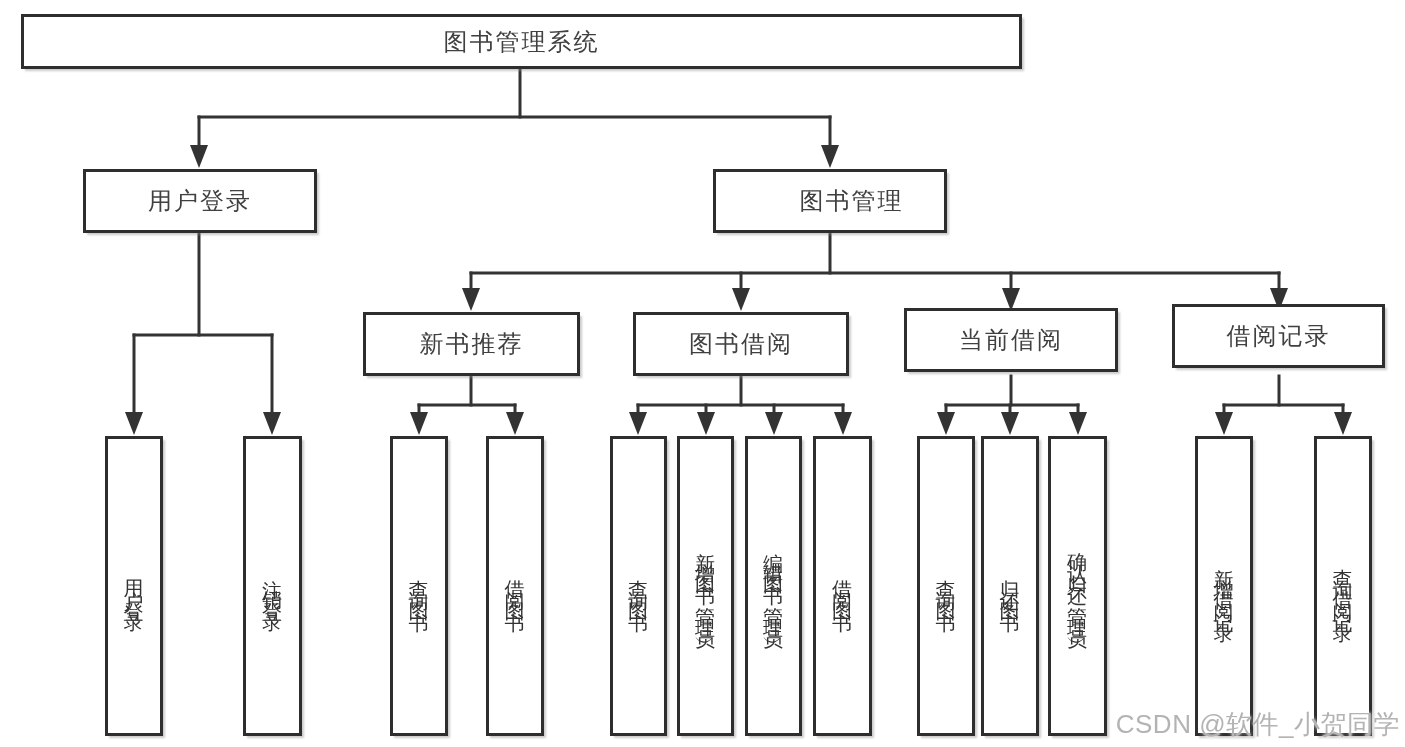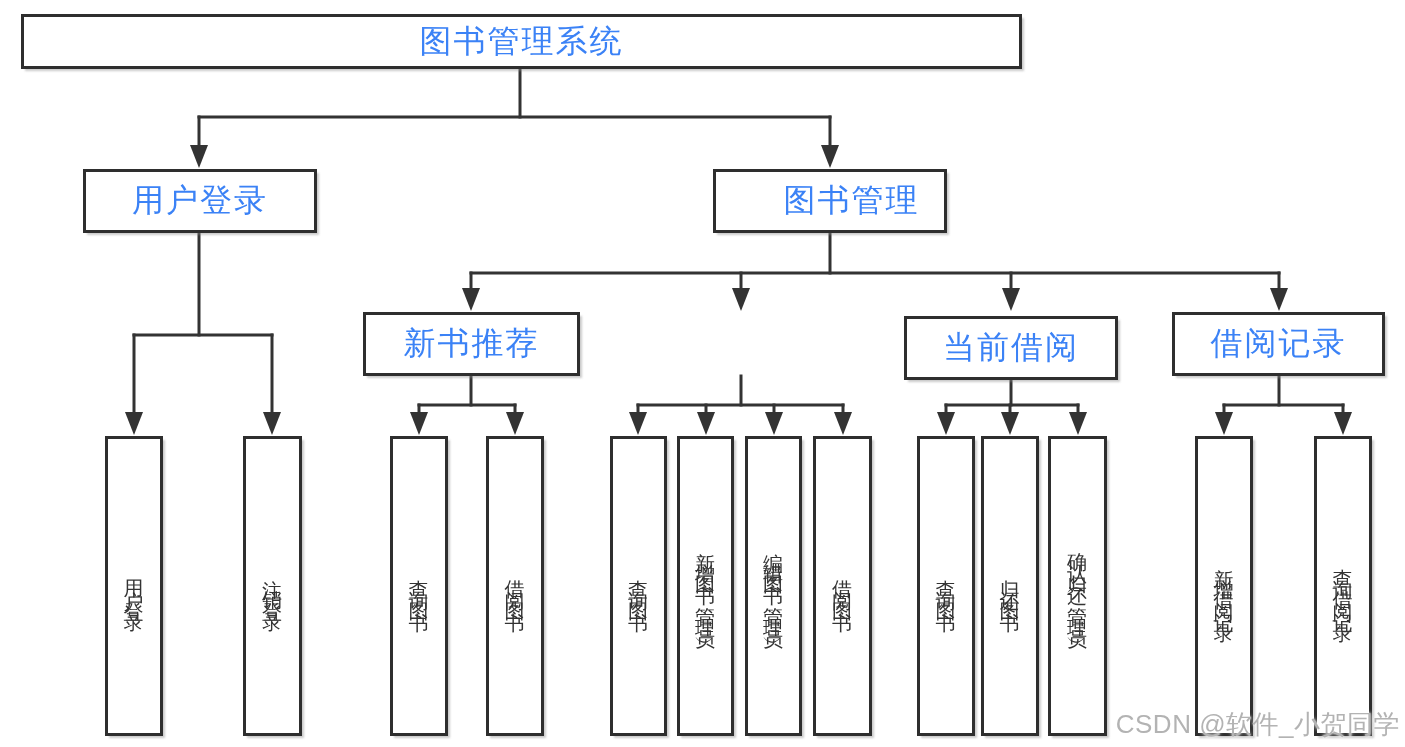--- a/index.html
+++ b/index.html
@@ -27,23 +27,23 @@
     box-sizing: border-box;
     border: 3px solid #2e2e2e;
     background: #ffffff;
     display: flex;
     align-items: center;
     justify-content: center;
     box-shadow: 3px 3px 2px -1px rgba(140,140,140,0.45);
     z-index: 2;
   }
   .hnode .label {
-    font-size: 32px;
+    font-size: 24px;
     letter-spacing: 2px;
-    color: #3b82f6;
+    color: #404040;
     white-space: nowrap;
   }
   .vnode {
     position: absolute;
     box-sizing: border-box;
     border: 3px solid #2e2e2e;
     background: #ffffff;
     top: 436px;
     height: 300px;
     display: flex;
@@ -155,24 +155,27 @@
   <div class="hnode" style="left:83px; top:169px; width:234px; height:64px;">
     <span class="label">用户登录</span>
   </div>
   <div class="hnode" style="left:713px; top:169px; width:234px; height:64px;padding-left:43px;">
     <span class="label">图书管理</span>
   </div>
 
   <div class="hnode" style="left:363px; top:312px; width:217px; height:64px;">
     <span class="label">新书推荐</span>
   </div>
-  <div class="hnode" style="left:904px; top:316px; width:214px; height:64px;">
+  <div class="hnode" style="left:633px; top:312px; width:216px; height:64px;">
+    <span class="label">图书借阅</span>
+  </div>
+  <div class="hnode" style="left:904px; top:308px; width:214px; height:64px;">
     <span class="label">当前借阅</span>
   </div>
-  <div class="hnode" style="left:1172px; top:312px; width:213px; height:64px;">
+  <div class="hnode" style="left:1172px; top:304px; width:213px; height:64px;">
     <span class="label">借阅记录</span>
   </div>
 
   <div class="vnode" style="left:105px; width:58px;">
     <span class="vlabel">用户登录</span>
   </div>
   <div class="vnode" style="left:243px; width:59px;">
     <span class="vlabel">注销登录</span>
   </div>
 

